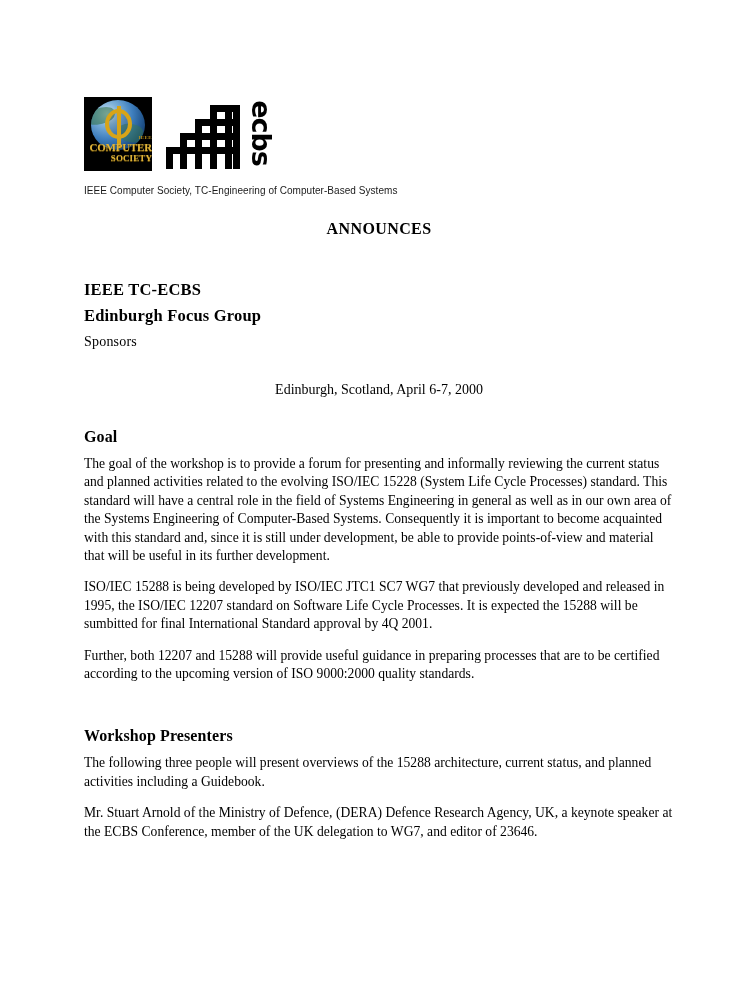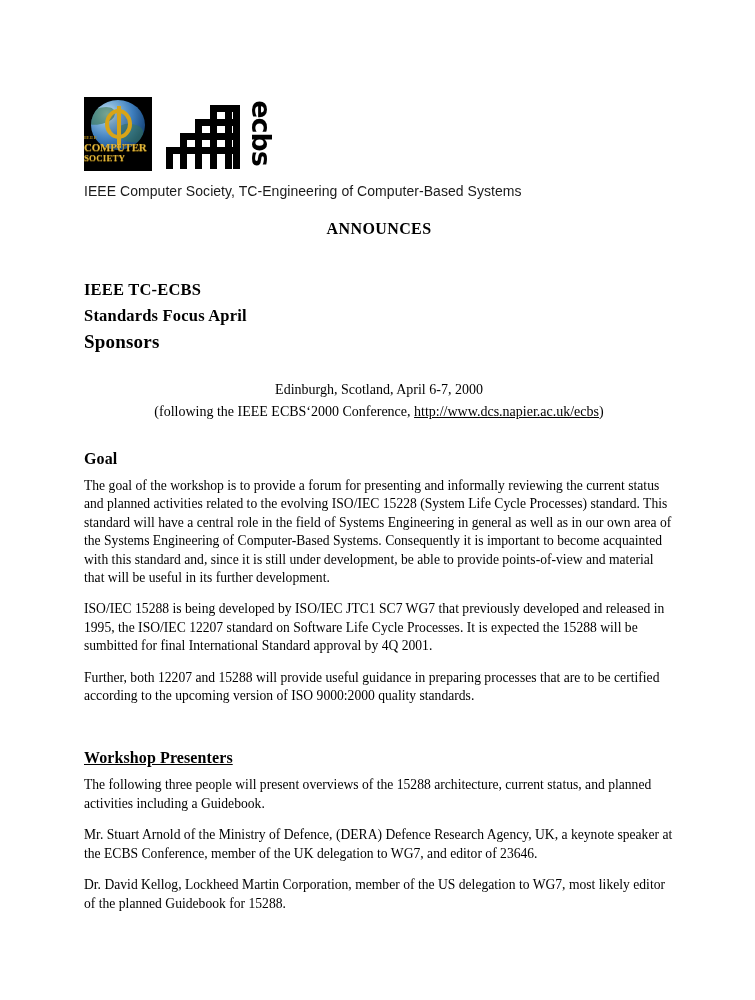--- a/index.html
+++ b/index.html
@@ -105,21 +105,21 @@
     margin-left: -2px;
     width: 4px;
     height: 42px;
     background: #d8a418;
   }
   .ieee-text {
     position: absolute;
     left: 0;
     top: 38px;
     width: 68px;
-    text-align: left;
+    text-align: right;
     z-index: 4;
   }
   .ieee-text .l1 {
     display: block;
     font-family: "Liberation Serif", "DejaVu Serif", serif;
     font-size: 5px;
     letter-spacing: .4px;
     color: #b98f18;
     font-weight: bold;
     line-height: 6px;
@@ -172,21 +172,21 @@
     font-size: 27px;
     font-weight: bold;
     letter-spacing: -1px;
     color: #000000;
     white-space: nowrap;
   }
 
   
   .logo-caption {
     font-family: "Liberation Sans", "DejaVu Sans", sans-serif;
-    font-size: 14px;
+    font-size: 10px;
     line-height: 14px;
     color: #1a1a1a;
     margin-top: 11px;
     letter-spacing: .05px;
   }
 
   
   .announces {
     text-align: center;
     font-size: 16px;
@@ -203,22 +203,22 @@
     line-height: 26px;
     letter-spacing: .2px;
   }
   .title-block .t2 {
     font-size: 16.5px;
     font-weight: bold;
     line-height: 26px;
     letter-spacing: .2px;
   }
   .title-block .t3 {
-    font-size: 19px;
-    font-weight: bold;
+    font-size: 14px;
+    font-weight: normal;
     line-height: 26px;
     letter-spacing: .2px;
   }
   .title-block .t4 {
     font-size: 16.5px;
     font-weight: bold;
     line-height: 26px;
     letter-spacing: 0px;
     white-space: nowrap;
   }
@@ -238,21 +238,20 @@
   
   .section-heading {
     font-size: 16px;
     font-weight: bold;
     margin-top: 27px;
     margin-bottom: 9px;
     letter-spacing: .1px;
   }
   .section-heading.presenters {
     margin-top: 44px;
-    text-decoration: underline;
   }
   p.body {
     font-size: 13.6px;
     line-height: 18.4px;
     margin: 0 0 13px 0;
     text-align: left;
     letter-spacing: .01px;
   }
   p.body:last-child { margin-bottom: 0; }
 </style>
@@ -297,33 +296,31 @@
       </div>
 
     </div>
 
     <div class="logo-caption">IEEE Computer Society, TC-Engineering of Computer-Based Systems</div>
 
     <div class="announces">ANNOUNCES</div>
 
     <div class="title-block">
       <div class="t1">IEEE TC-ECBS</div>
-      <div class="t2">Standards Focus April</div>
+      <div class="t2">Edinburgh Focus Group</div>
       <div class="t3">Sponsors</div>
     </div>
 
     <div class="venue">
       <div class="v1">Edinburgh, Scotland, April 6-7, 2000</div>
-      <div class="v2"><span>(following the IEEE ECBS‘2000 Conference, </span><a class="url" href="#">http://www.dcs.napier.ac.uk/ecbs</a><span>)</span></div>
     </div>
 
     <div class="section-heading">Goal</div>
     <p class="body">The goal of the workshop is to provide a forum for presenting and informally reviewing the current status and planned activities related to the evolving ISO/IEC 15228 (System Life Cycle Processes) standard.  This standard will have a central role in the field of Systems Engineering in general as well as in our own area of the Systems Engineering of Computer-Based Systems.  Consequently it is important to become acquainted with this standard and, since it is still under development, be able to provide points-of-view and material that will be useful in its further development.</p>
     <p class="body">ISO/IEC 15288 is being developed by  ISO/IEC JTC1 SC7 WG7 that previously developed and released in 1995, the ISO/IEC 12207 standard on Software Life Cycle Processes.  It is expected the 15288 will be sumbitted for final International Standard approval by 4Q 2001.</p>
     <p class="body">Further, both 12207 and 15288 will provide useful guidance in preparing processes that are to be certified according to the upcoming version of ISO 9000:2000 quality standards.</p>
 
     <div class="section-heading presenters">Workshop Presenters</div>
     <p class="body">The following three people will present overviews of the 15288 architecture, current status, and planned activities including a Guidebook.</p>
     <p class="body">Mr. Stuart Arnold of the Ministry of Defence, (DERA) Defence Research Agency, UK,  a keynote speaker at the ECBS Conference, member of the UK delegation to WG7,  and editor of 23646.</p>
-    <p class="body">Dr. David Kellog, Lockheed Martin Corporation, member of the US delegation to WG7, most likely editor of the planned Guidebook for 15288.</p>
 
   </div>
 </div>
 
 </body></html>

